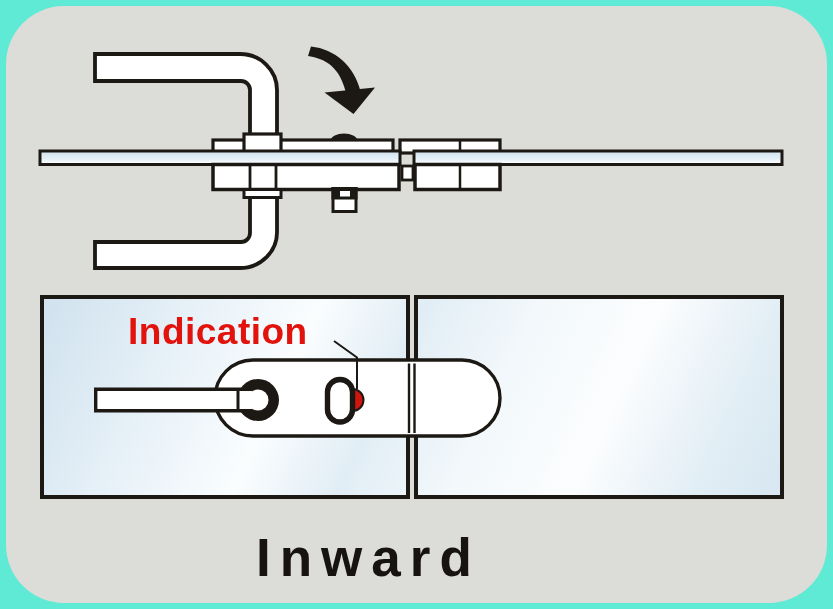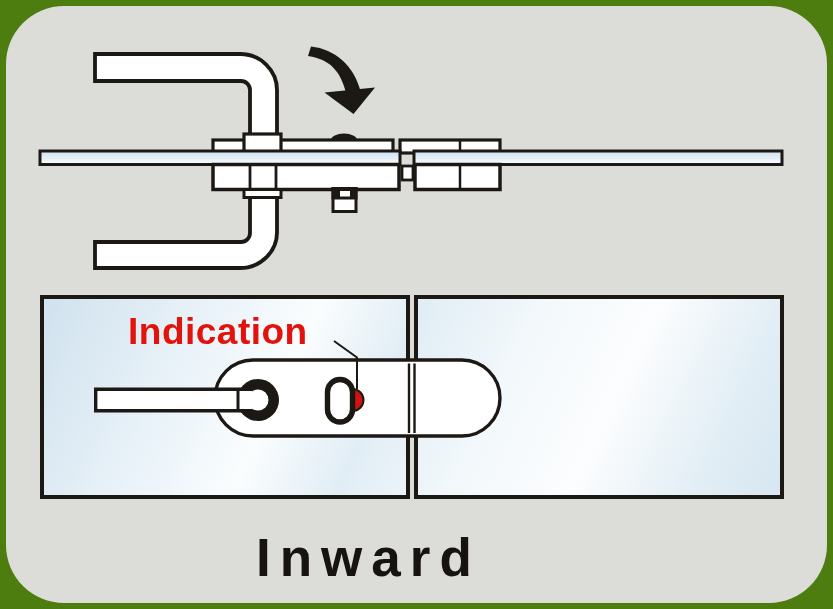--- a/index.html
+++ b/index.html
@@ -1,19 +1,19 @@
 <!DOCTYPE html>
 <html><head>
 <meta charset="utf-8">
 <style>
   html,body { margin:0; padding:0; background:#ffffff; }
   .stage {
     position:relative;
     width:833px; height:609px;
-    background:#4d7c0f;
+    background:#5eead4;
     font-family:"Liberation Sans", sans-serif;
     overflow:hidden;
   }
   svg { display:block; }
   .ink { stroke:#1c1914; }
   .wfill { fill:#ffffff; }
   .nofill { fill:none; }
   .solid { fill:#1c1914; stroke:none; }
   text.indication-label {
     font-size:37px; font-weight:700; letter-spacing:0.5px;

